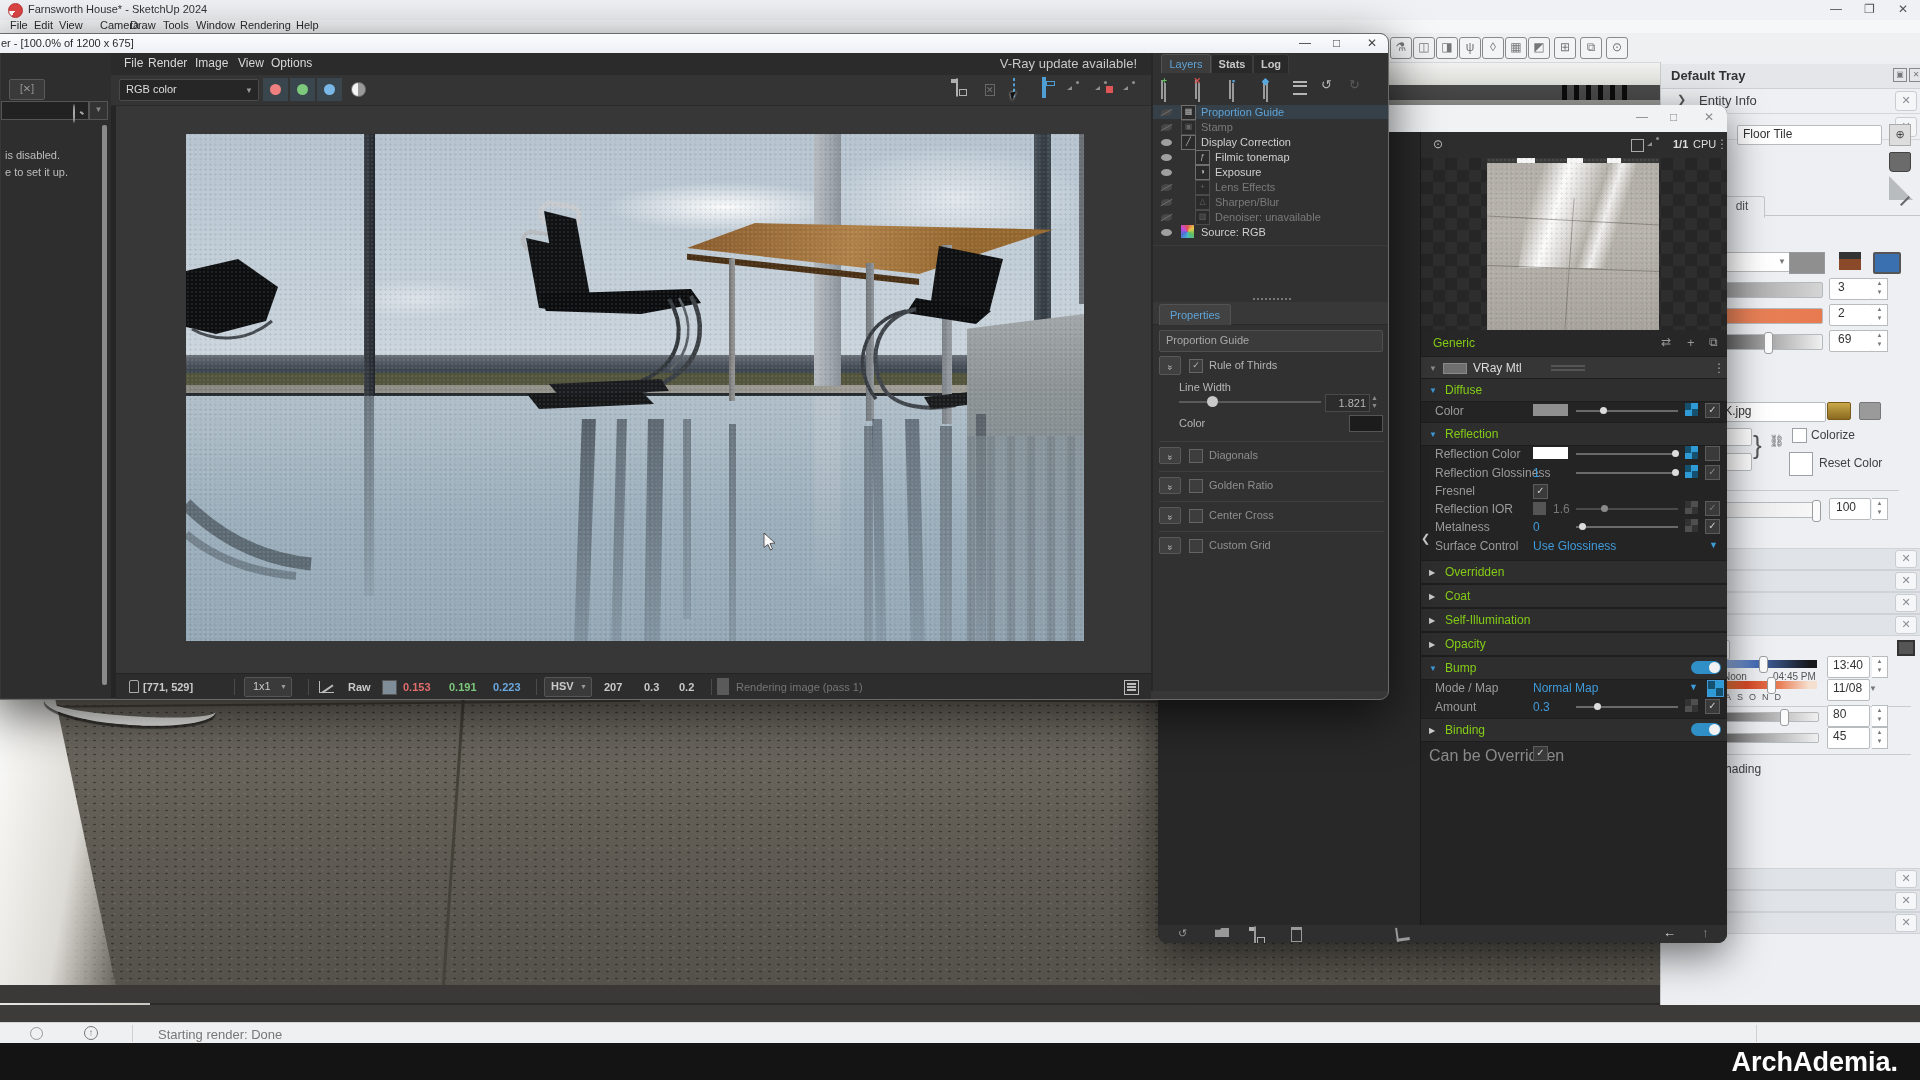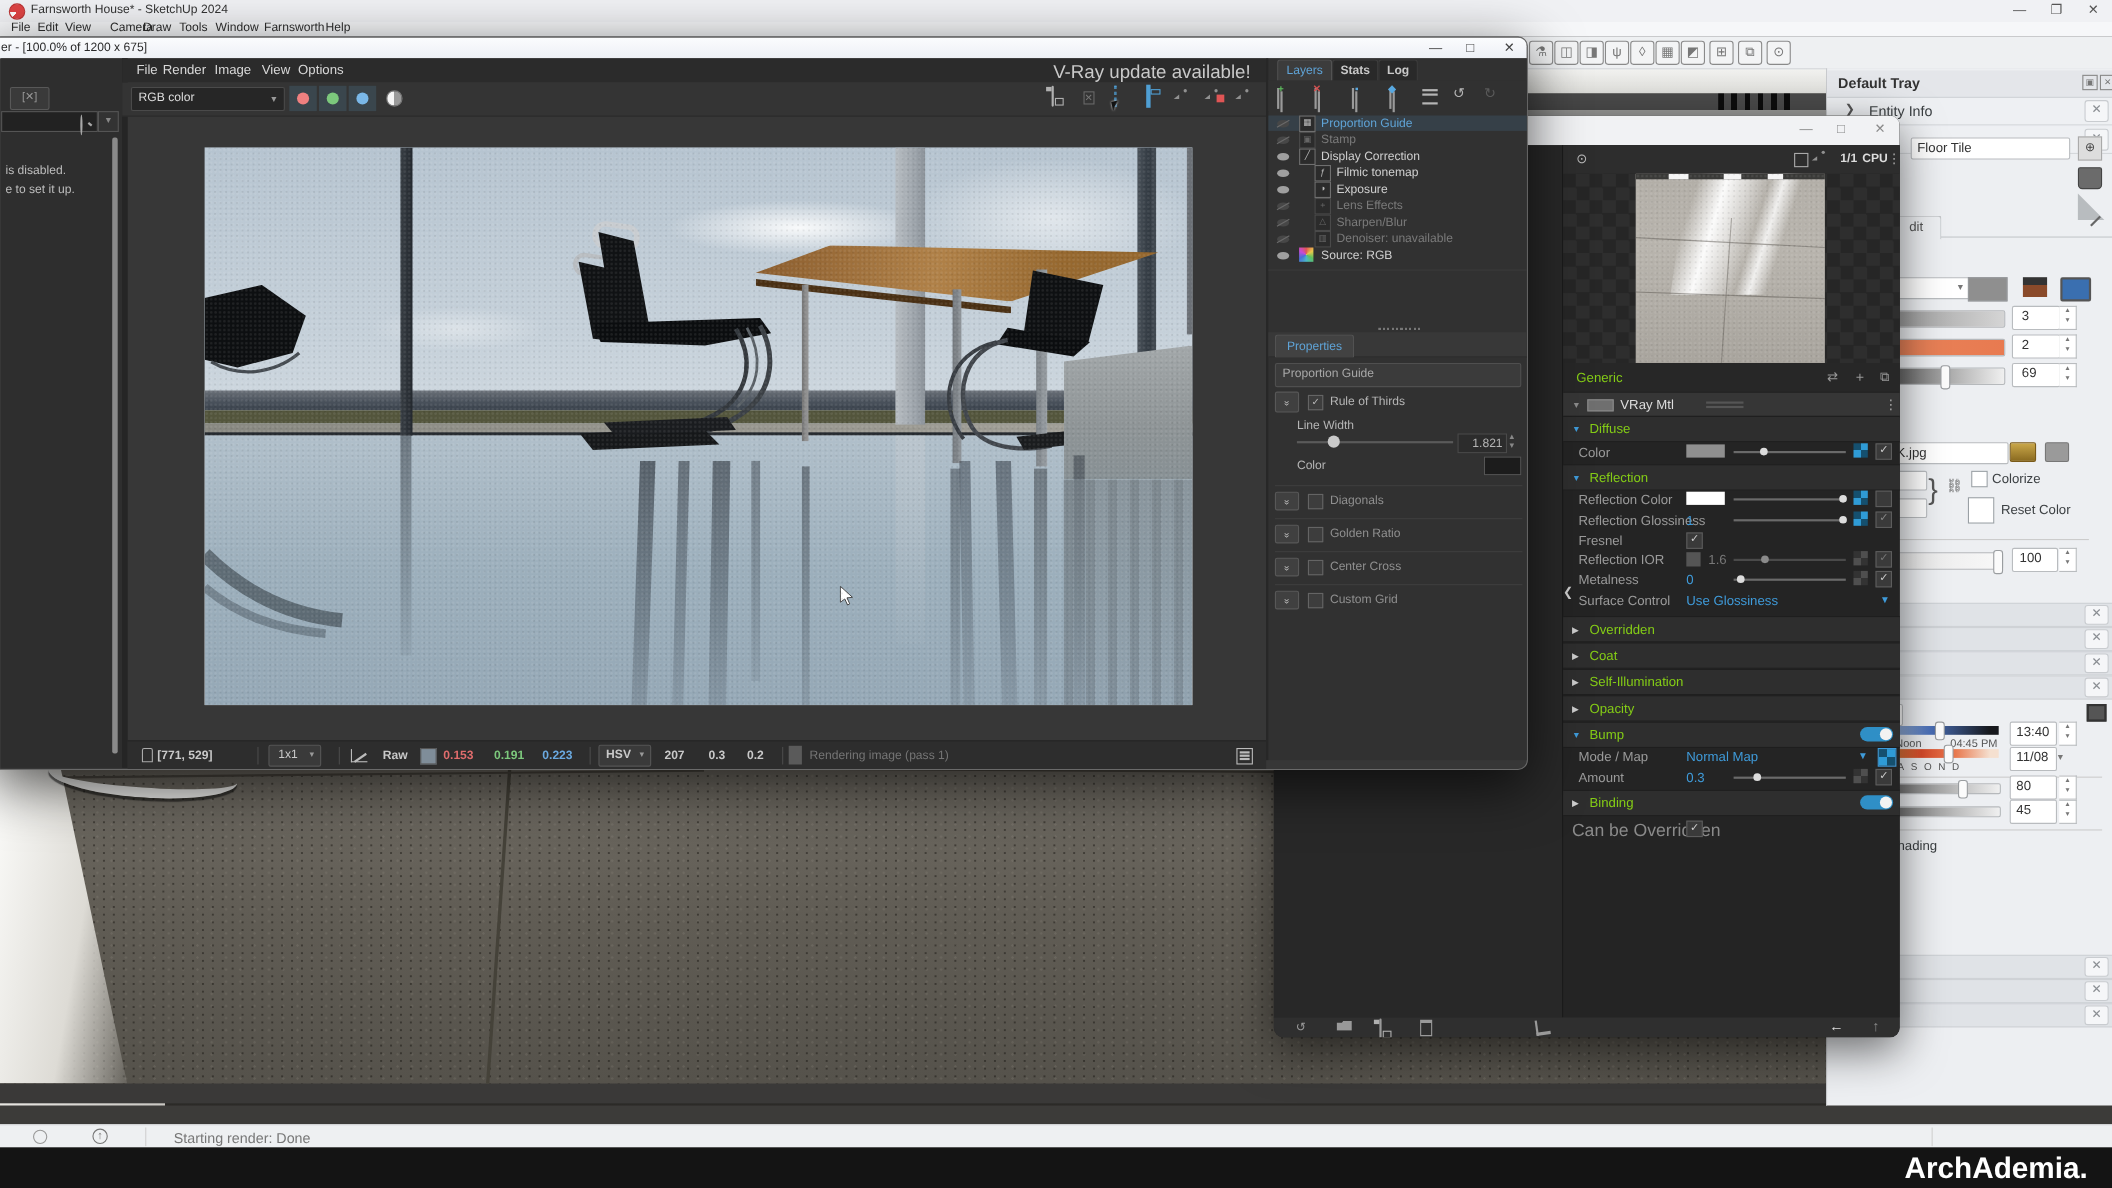--- a/index.html
+++ b/index.html
@@ -129,21 +129,21 @@
   <div class="a winctl" style="left:1898px">✕</div>
 </div>
 <div class="a" id="su-menubar">
   <span class="a su-menu" style="left:10px">File</span>
   <span class="a su-menu" style="left:34px">Edit</span>
   <span class="a su-menu" style="left:59px">View</span>
   <span class="a su-menu" style="left:100px">Camera</span>
   <span class="a su-menu" style="left:130px">Draw</span>
   <span class="a su-menu" style="left:163px">Tools</span>
   <span class="a su-menu" style="left:196px">Window</span>
-  <span class="a su-menu" style="left:240px">Farnsworth</span>
+  <span class="a su-menu" style="left:240px">Rendering</span>
   <span class="a su-menu" style="left:296px">Help</span>
 </div>
 <div class="a" id="su-toolbar">
   <span class="a vri" style="left:1390px">⚗</span>
   <span class="a vri" style="left:1413px">◫</span>
   <span class="a vri" style="left:1436px">◨</span>
   <span class="a vri" style="left:1459px">ψ</span>
   <span class="a vri" style="left:1482px">◊</span>
   <span class="a vri" style="left:1505px">▦</span>
   <span class="a vri" style="left:1528px">◩</span>
@@ -295,21 +295,21 @@
     <span class="a" style="left:546px;top:5px;color:#8a8a8a;font-size:12px">✕</span>
   </div>
   <div class="a" id="ae-left"></div>
   <div class="a" id="ae-right">
 
     <div class="a" style="left:0;top:0;width:307px;height:26px;background:#2d2d2d">
       <span class="a" style="left:12px;top:5px;color:#bbb;font-size:12px">⊙</span>
       <span class="a" style="left:210px;top:7px;width:11px;height:11px;border:1.5px solid #aaa"></span>
       <span class="a teapot" style="left:230px;top:8px"></span>
       <span class="a txt" style="left:252px;top:6px;color:#ddd;font-size:11px;font-weight:bold">1/1</span>
-      <span class="a txt" style="left:272px;top:6px;color:#ddd;font-size:11px;font-weight:bold">CPU</span>
+      <span class="a txt" style="left:272px;top:6px;color:#ddd;font-size:11px;font-weight:normal">CPU</span>
       <span class="a" style="left:295px;top:5px;color:#aaa;font-size:12px">⋮</span>
     </div>
 
     <div class="a" style="left:0;top:26px;width:307px;height:172px;background:conic-gradient(#2e2e2e 25%,#262626 0 50%,#2e2e2e 0 75%,#262626 0);background-size:24px 24px">
       <div class="a" style="left:66px;top:0;width:172px;height:172px;background:linear-gradient(180deg,#b2aea7 0%,#b8b4ad 40%,#a8a49d 100%);overflow:hidden">
         <div class="a" style="left:40px;top:-10px;width:110px;height:120px;background:linear-gradient(100deg,transparent 10%,rgba(255,255,255,.95) 30%,rgba(255,255,255,.5) 45%,transparent 60%,rgba(255,255,255,.8) 70%,transparent 82%);transform:skewX(-8deg)"></div>
         <div class="a" style="left:0;top:0;width:172px;height:5px;background:#3a3a38"></div>
         <div class="a" style="left:30px;top:0;width:18px;height:5px;background:#f5f5f5"></div>
         <div class="a" style="left:80px;top:0;width:16px;height:5px;background:#f5f5f5"></div>
         <div class="a" style="left:120px;top:0;width:14px;height:5px;background:#f5f5f5"></div>
@@ -481,21 +481,21 @@
     <div class="a txt" style="left:4px;top:113px;font-size:11px;color:#bdbdbd">e to set it up.</div>
     <div class="a" style="left:101px;top:72px;width:5px;height:560px;background:#8a8a8a;border-radius:2px"></div>
   </div>
 
   <div class="a" id="vfb-menu">
     <span class="a vfb-m" style="left:13px">File</span>
     <span class="a vfb-m" style="left:37px">Render</span>
     <span class="a vfb-m" style="left:84px">Image</span>
     <span class="a vfb-m" style="left:127px">View</span>
     <span class="a vfb-m" style="left:160px">Options</span>
-    <span class="a vfb-m txt" style="right:14px;color:#c9c9c9;font-size:17px">V-Ray update available!</span>
+    <span class="a vfb-m txt" style="right:14px;color:#c9c9c9;font-size:13px">V-Ray update available!</span>
   </div>
 
   <div class="a" id="vfb-toolbar">
     <div class="a" style="left:8px;top:4px;width:138px;height:20px;background:#262626;border:1px solid #4a4a4a;border-radius:2px">
       <span class="a txt" style="left:6px;top:3px;font-size:11px;color:#ddd">RGB color</span>
       <span class="a" style="right:5px;top:6px;color:#999;font-size:8px">▼</span>
     </div>
     <div class="a" style="left:152px;top:3px;width:25px;height:23px;background:#3a464d">
         <span class="a" style="left:7px;top:6px;width:11px;height:11px;border-radius:50%;background:#ef8080"></span>
       </div>

